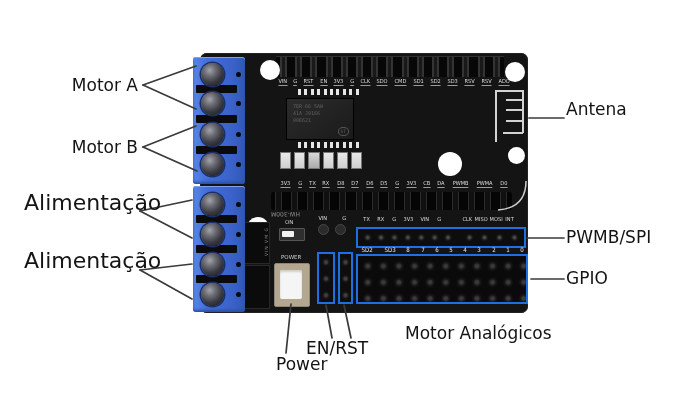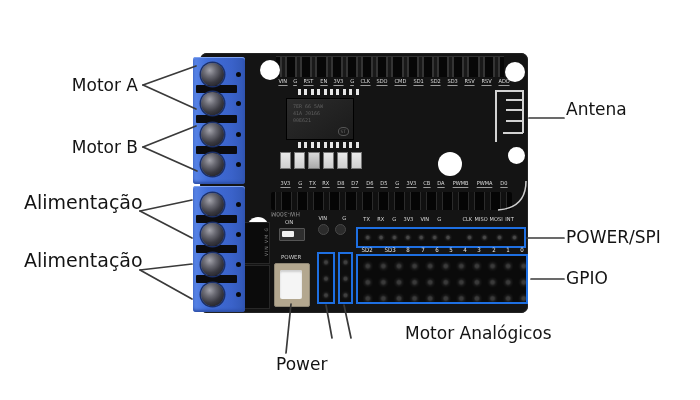--- a/index.html
+++ b/index.html
@@ -1,20 +1,20 @@
 <!DOCTYPE html>
 <html><head>
 <meta charset="utf-8">
 <style>
   html,body{margin:0;padding:0;background:#ffffff;}
   #canvas{position:relative;width:700px;height:400px;background:#ffffff;overflow:hidden;
           font-family:"DejaVu Sans",sans-serif;}
   
   .ann{position:absolute;color:#141414;font-size:17px;line-height:19px;white-space:nowrap;}
-  .ann.small{font-size:19px;}
+  .ann.small{font-size:22px;}
   #motor-a{left:40px;top:76px;width:98px;text-align:right;}
   #motor-b{left:40px;top:138px;width:98px;text-align:right;}
   #alim-motores{left:24px;top:193px;width:112px;text-align:center;white-space:normal;}
   #alim-modulo{left:24px;top:251px;width:112px;text-align:center;white-space:normal;}
   #antena{left:566px;top:100px;}
   #uart-spi{left:566px;top:228px;}
   #gpio-label{left:566px;top:269px;text-align:center;}
   #pinos-analogicos{left:405px;top:324px;}
   #en-rst{left:306px;top:339px;}
   #power-label{left:276px;top:355px;}
@@ -294,19 +294,20 @@
 
   <div class="ann" id="motor-a">Motor A</div>
   <div class="ann" id="motor-b">Motor B</div>
   <div class="ann small" id="alim-motores">
     <div>Alimentação</div>
   </div>
   <div class="ann small" id="alim-modulo">
     <div>Alimentação</div>
   </div>
   <div class="ann" id="antena">Antena</div>
-  <div class="ann" id="uart-spi">POWER/SPI</div>
+  <div class="ann" id="uart-spi">PWMB/SPI</div>
   <div class="ann" id="gpio-label">GPIO</div>
   <div class="ann" id="pinos-analogicos">Motor Analógicos</div>
+  <div class="ann" id="en-rst">EN/RST</div>
   <div class="ann" id="power-label">Power</div>
 
 
 </div>
 
 </body></html>

